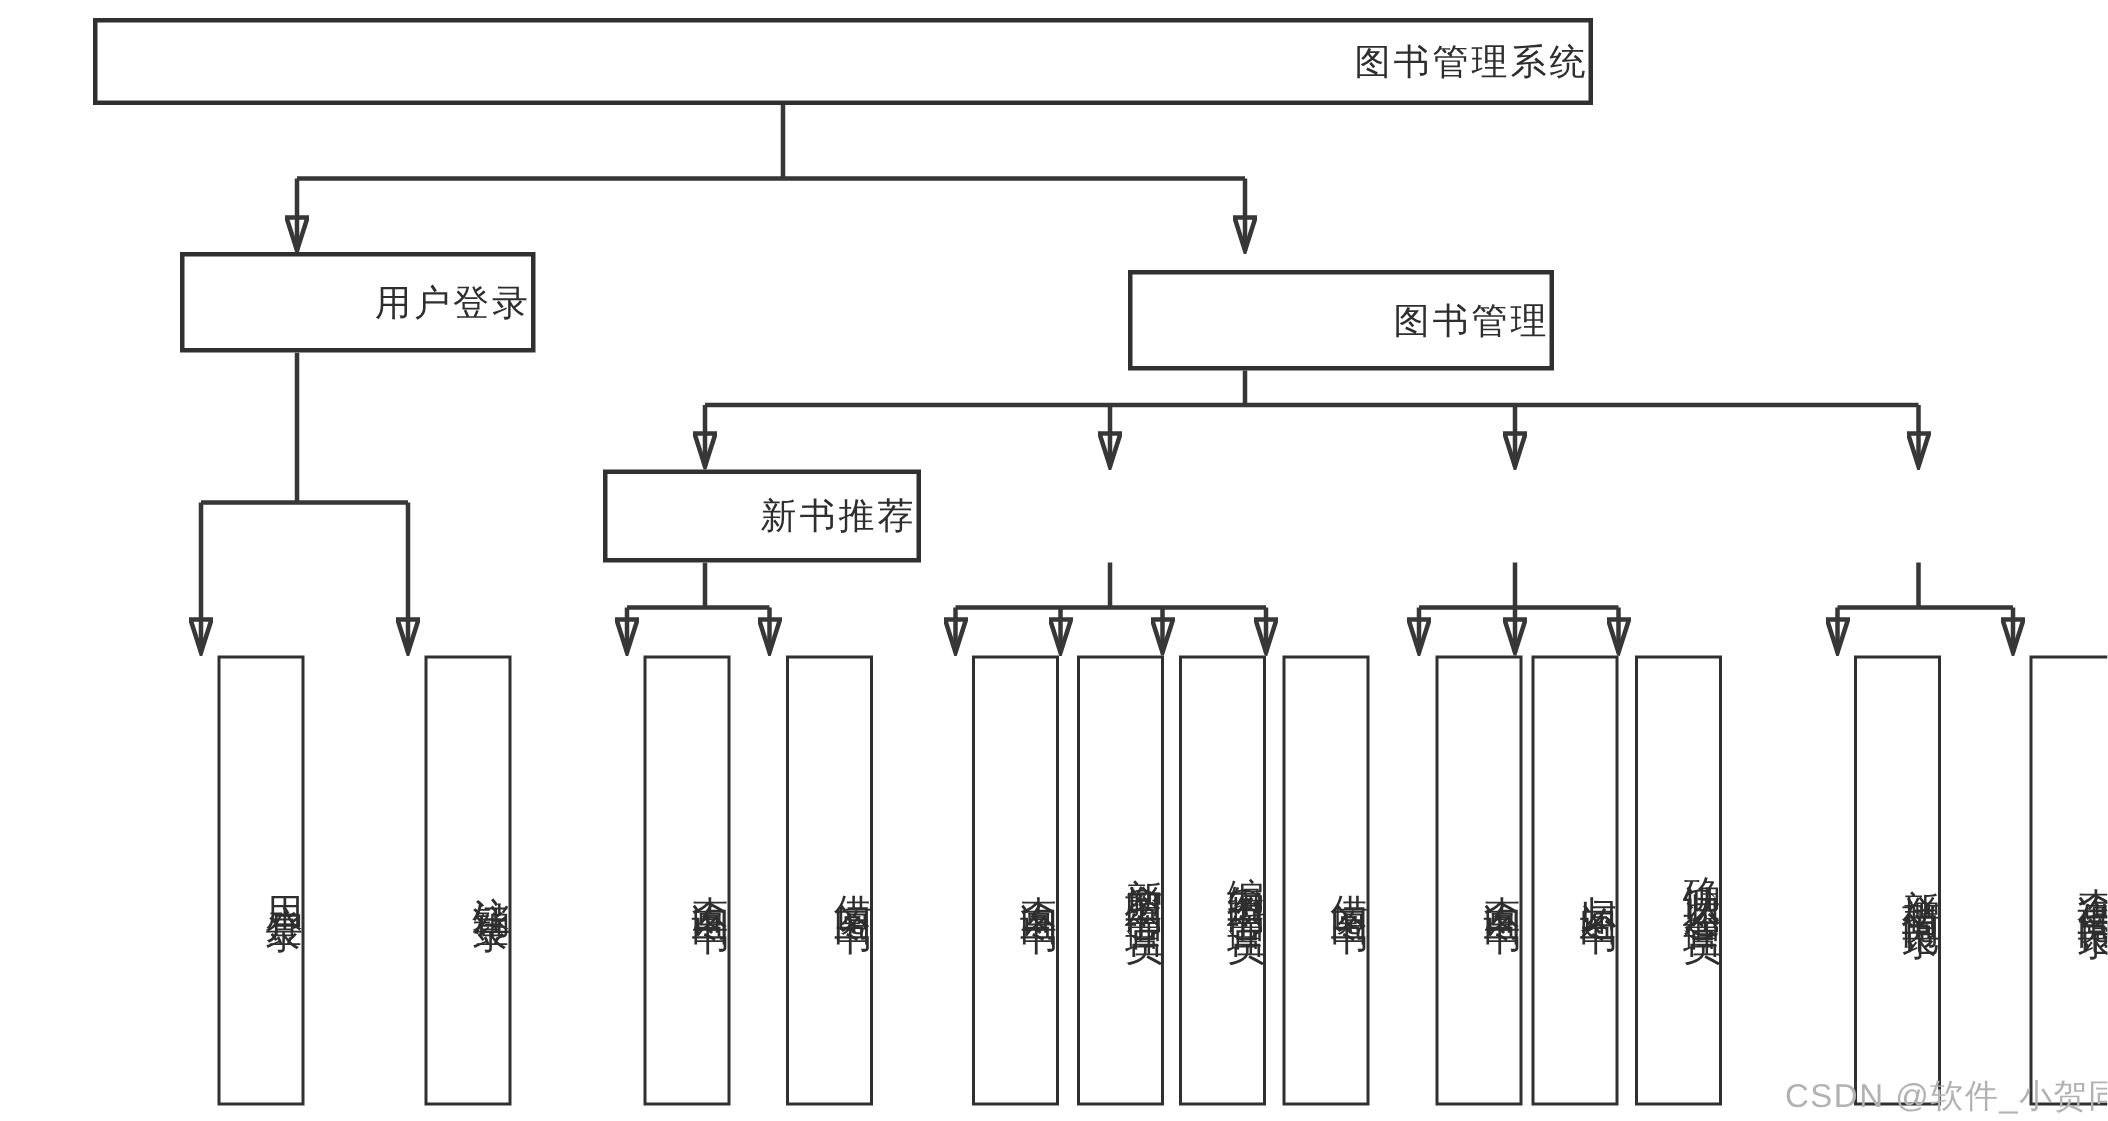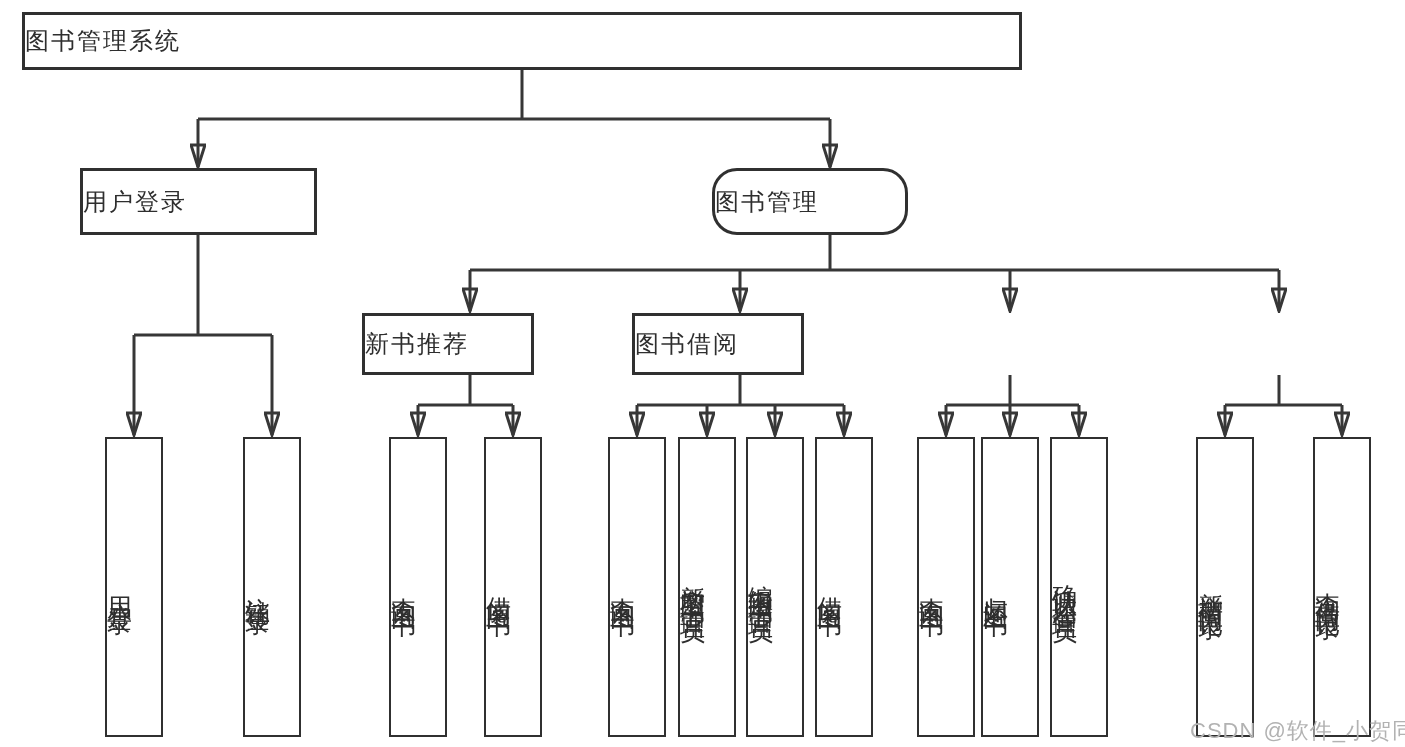--- a/index.html
+++ b/index.html
@@ -3,27 +3,27 @@
 <meta charset="utf-8">
 <style>
   html,body { margin:0; padding:0; background:#ffffff; }
   .stage {
     position:relative; width:1405px; height:747px; background:#ffffff;
     font-family:"Liberation Sans","DejaVu Sans",sans-serif; color:#2e2e2e;
     overflow:hidden;
   }
   .box {
     position:absolute; background:#ffffff; border:3px solid #303030;
-    box-sizing:border-box; display:flex; align-items:center; justify-content:flex-start;
-    font-size:24px; letter-spacing:2px; z-index:2; white-space:nowrap;
+    box-sizing:border-box; display:flex; align-items:center; justify-content:flex-end;
+    font-size:24px; letter-spacing:2px; z-index:2; white-space:nowrap;margin-left:40px;
   }
   .root { left:22px; top:12px; width:1000px; height:58px; }
   .l2a  { left:80px;  top:168px; width:237px; height:67px; }
-  .l2b  { left:712px; top:168px; width:196px; height:67px;border-radius:25px; }
-  .l3   { top:313px; width:172px; height:62px; }
+  .l2b  { left:712px; top:180px; width:284px; height:67px; }
+  .l3   { top:313px; width:212px; height:62px; }
   .l3a  { left:362px; }  .l3b { left:632px; }  .l3c { left:902px; }  .l3d { left:1172px; }
   .leaf { top:437px; width:58px; height:300px; border-width:2px; }
   .leaf .vtext {
     writing-mode:vertical-rl; text-orientation:mixed;
     font-size:25px; letter-spacing:5px; line-height:1;
   }
   svg.connectors { position:absolute; left:0; top:0; z-index:1; }
   svg.connectors path, svg.connectors line { stroke:#373737; stroke-width:3; fill:none; }
   .watermark {
     position:absolute; left:1190px; top:716px; z-index:3;
@@ -86,23 +86,20 @@
   <div class="box l2a">
     <span>用户登录</span>
   </div>
   <div class="box l2b">
     <span>图书管理</span>
   </div>
 
   <div class="box l3 l3a">
     <span>新书推荐</span>
   </div>
-  <div class="box l3 l3b">
-    <span>图书借阅</span>
-  </div>
 
   <div class="box leaf" style="left:105px">
     <span class="vtext">用户登录</span>
   </div>
   <div class="box leaf" style="left:243px">
     <span class="vtext">注销登录</span>
   </div>
 
   <div class="box leaf" style="left:389px">
     <span class="vtext">查询图书</span>

